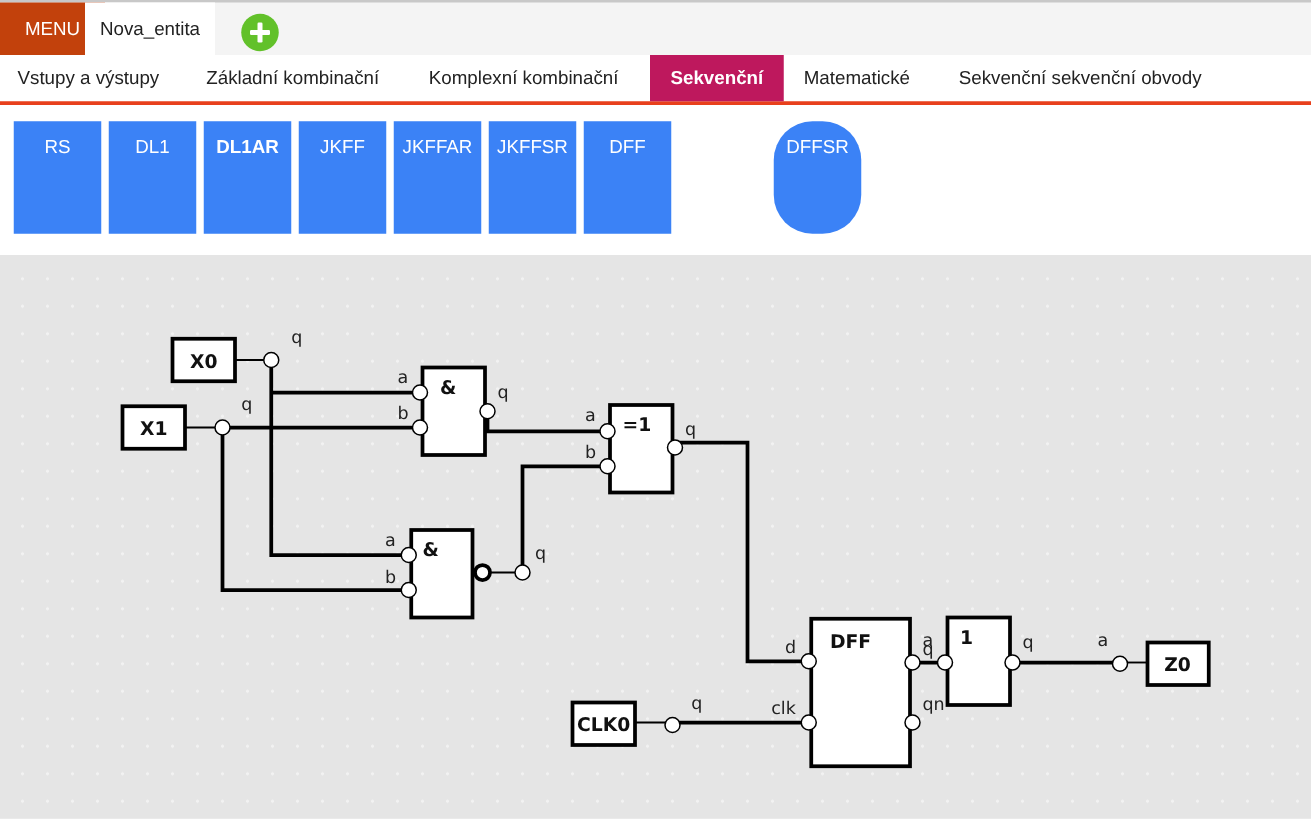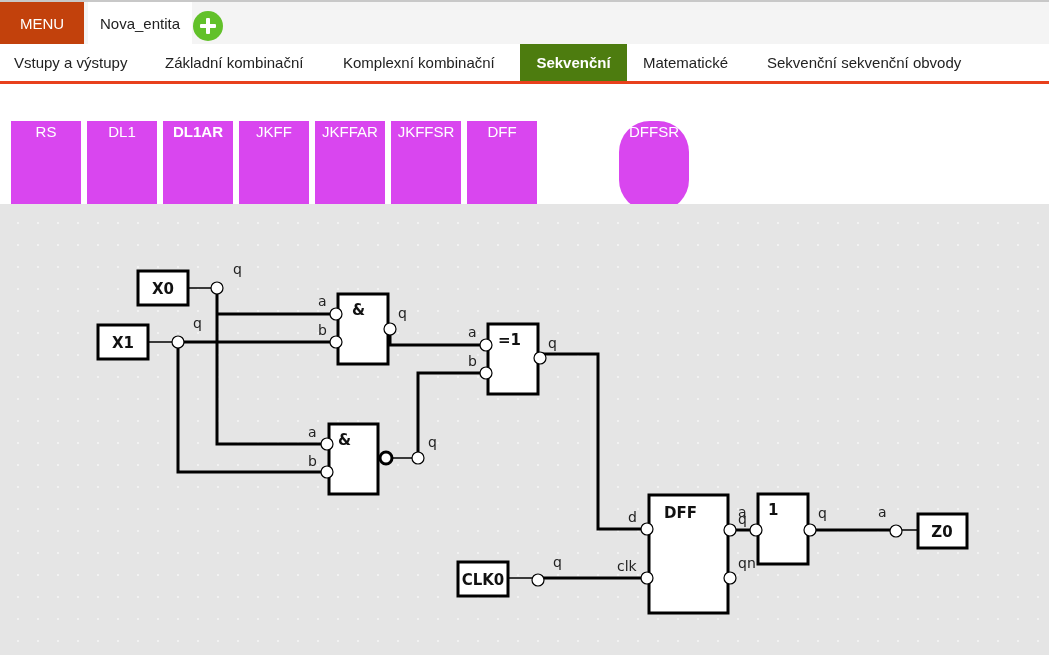--- a/index.html
+++ b/index.html
@@ -11,21 +11,21 @@
     position: absolute; left: 0; top: 0; width: 1049px; height: 44px;
     background: #f4f4f4; border-top: 2px solid #c8c8c8; box-sizing: border-box;
   }
   .menu-btn {
     position: absolute; left: 0; top: 0; width: 84px; height: 42px;
     background: #c2410c; color: #fff; font-size: 15px;
     display: flex; align-items: center; justify-content: center;
     font-family: "Liberation Sans", sans-serif;
   }
   .entity-tab {
-    position: absolute; left: 88px; top: 0; width: 104px; height: 42px;
+    position: absolute; left: 68px; top: 0; width: 104px; height: 42px;
     background: #fff; color: #222; font-size: 15px;
     display: flex; align-items: center; justify-content: center;
     font-family: "Liberation Sans", sans-serif;
   }
   .add-btn {
     position: absolute; left: 193px; top: 9px; width: 30px; height: 30px;
     border-radius: 50%; background: #62c12a;
   }
   .add-btn::before, .add-btn::after {
     content: ""; position: absolute; background: #fff; border-radius: 1px;
@@ -36,31 +36,30 @@
   .catbar {
     position: absolute; left: 0; top: 44px; width: 1049px; height: 37px;
     background: #fff; border-bottom: 3px solid #e8401c;
   }
   .cat {
     position: absolute; top: 0; height: 37px; display: flex; align-items: center;
     font-size: 15px; color: #222; font-family: "Liberation Sans", sans-serif;
     white-space: nowrap;
   }
   .cat.active {
-    background: #4d7c0f; color: #fff; font-weight: bold; justify-content: center; text-align: center;
+    background: #be185d; color: #fff; font-weight: bold; justify-content: center; text-align: center;
   }
 
   .palette {
     position: absolute; left: 0; top: 84px; width: 1049px; height: 120px; background: #fff;
   }
   .pal-item {
-    position: absolute; top: 13px; width: 70px; height: 90px; background: #d946ef;
-    color: #fff; font-size: 15px; text-align: center; padding-top: 2px; box-sizing: border-box;
+    position: absolute; top: 13px; width: 70px; height: 90px; background: #3b82f6;
+    color: #fff; font-size: 15px; text-align: center; padding-top: 12px; box-sizing: border-box;
     font-family: "Liberation Sans", sans-serif;
-    margin-top: 24px;
   }
 
   .canvas {
     position: absolute; left: 0; top: 204px; width: 1049px; height: 451px;
     background-color: #e5e5e5;
     background-image: radial-gradient(circle, #f2f2f2 1px, transparent 1.5px);
     background-size: 20px 22px; background-position: 8px 8px;
   }
   svg.circuit { position: absolute; left: 0; top: 0; }
   .lbl { font-family: "DejaVu Sans", sans-serif; font-size: 14px; fill: #222; }

